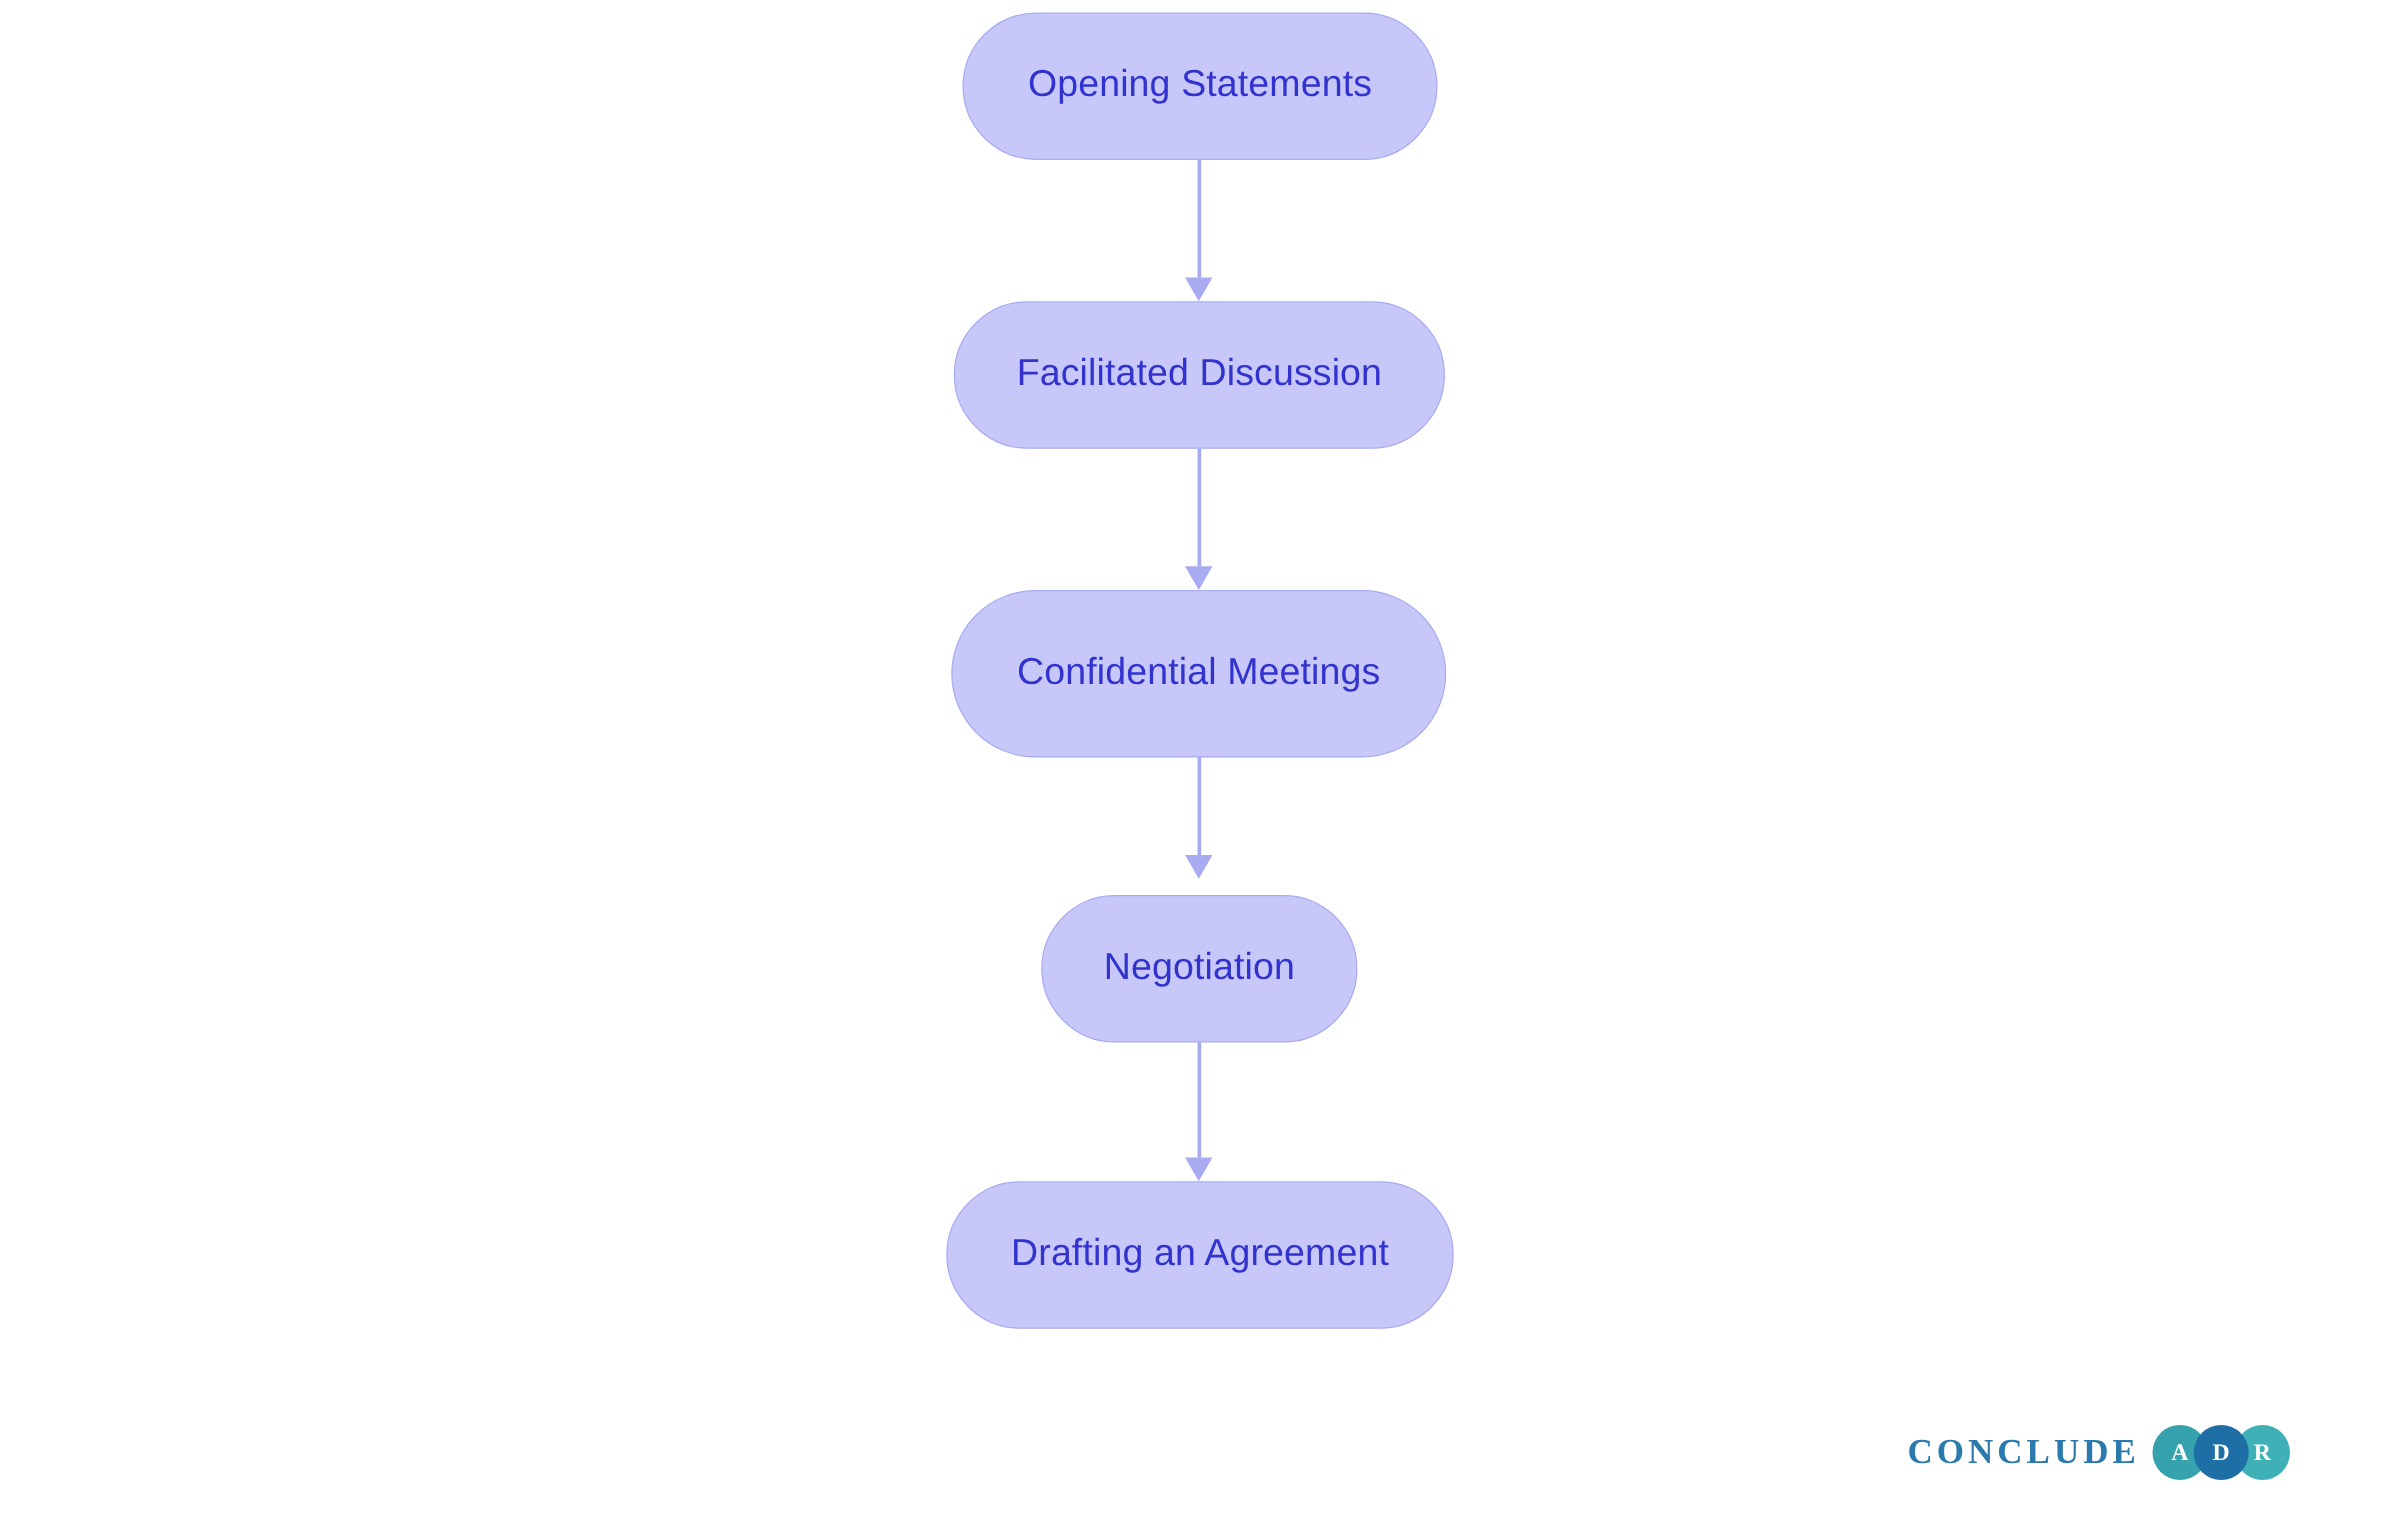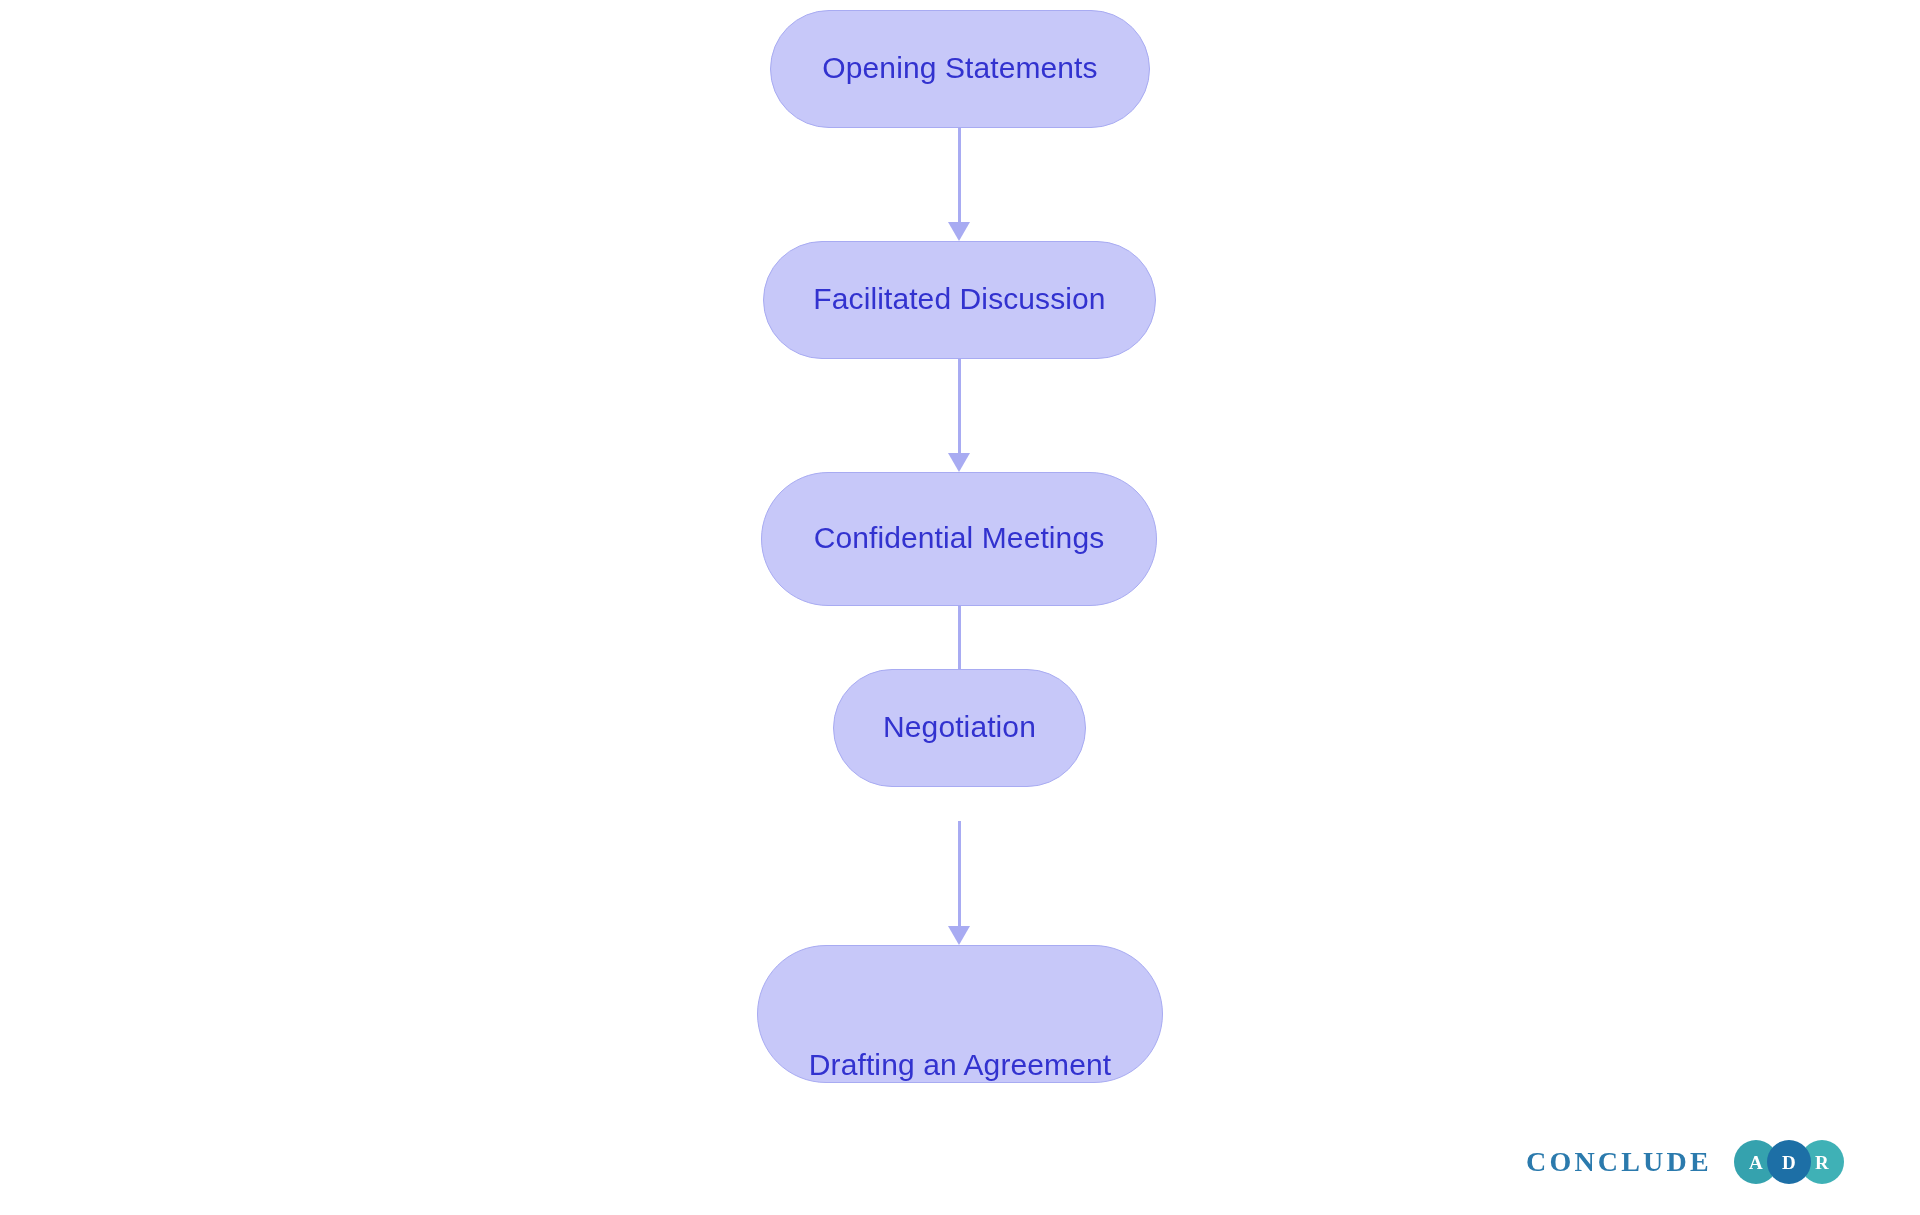--- a/index.html
+++ b/index.html
@@ -72,21 +72,21 @@
     border-top: 19px solid #a8abf2;
   }
 
   
   #brand-logo {
     position: absolute;
     left: 1526px;
     top: 1140px;
     display: flex;
     align-items: center;
-    gap: 22px;
+    gap: 10px;
     user-select: none;
   }
   #brand-logo .brand-wordmark {
     font-family: "Liberation Serif", serif;
     font-size: 28px;
     font-weight: 700;
     letter-spacing: 3.2px;
     color: #2b7aad;
     line-height: 1;
     white-space: nowrap;
@@ -144,25 +144,25 @@
   </div>
 
   <div class="flow-node" style="left:763px; top:241px; width:393px; height:118px;">
     <span class="node-label">Facilitated Discussion</span>
   </div>
 
   <div class="flow-node" style="left:761px; top:472px; width:396px; height:134px;">
     <span class="node-label">Confidential Meetings</span>
   </div>
 
-  <div class="flow-node" style="left:833px; top:669px; width:253px; height:118px;">
+  <div class="flow-node" style="left:833px; top:716px; width:253px; height:118px;">
     <span class="node-label">Negotiation</span>
   </div>
 
-  <div class="flow-node" style="left:757px; top:945px; width:406px; height:138px;align-items:flex-end;">
+  <div class="flow-node" style="left:757px; top:945px; width:406px; height:118px;">
     <span class="node-label">Drafting an Agreement</span>
   </div>
 
 </div>
 
 <div id="brand-logo">
   <span class="brand-wordmark">CONCLUDE</span>
   <span class="brand-marks">
     <span class="brand-circle mark-a">
       <span>A</span>

